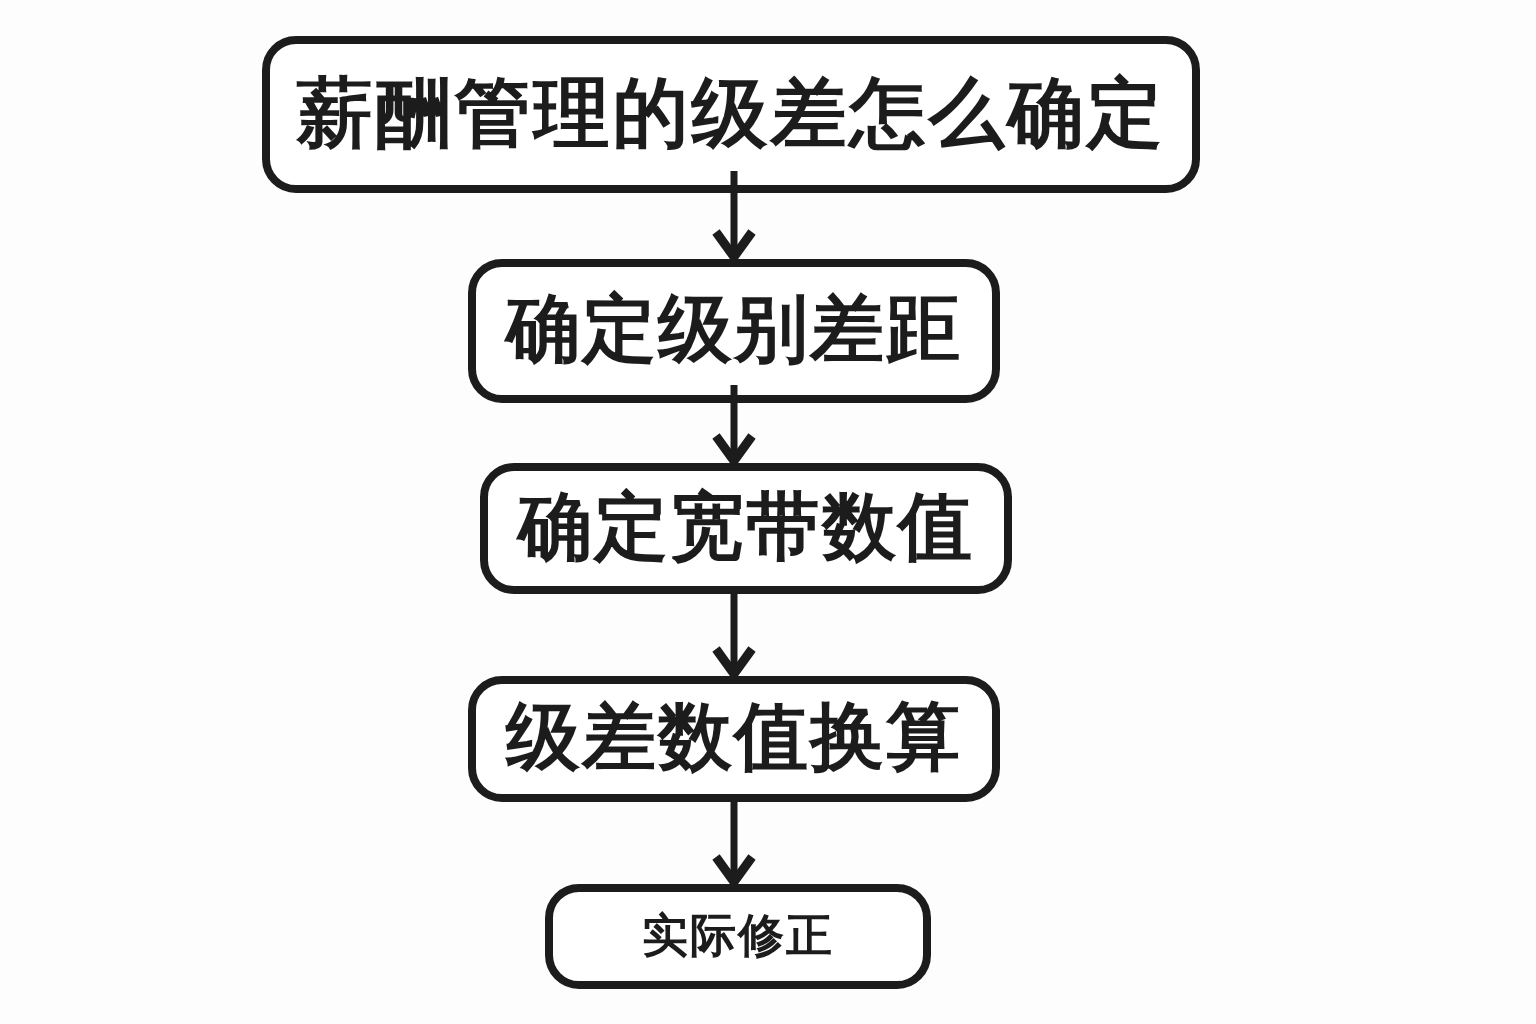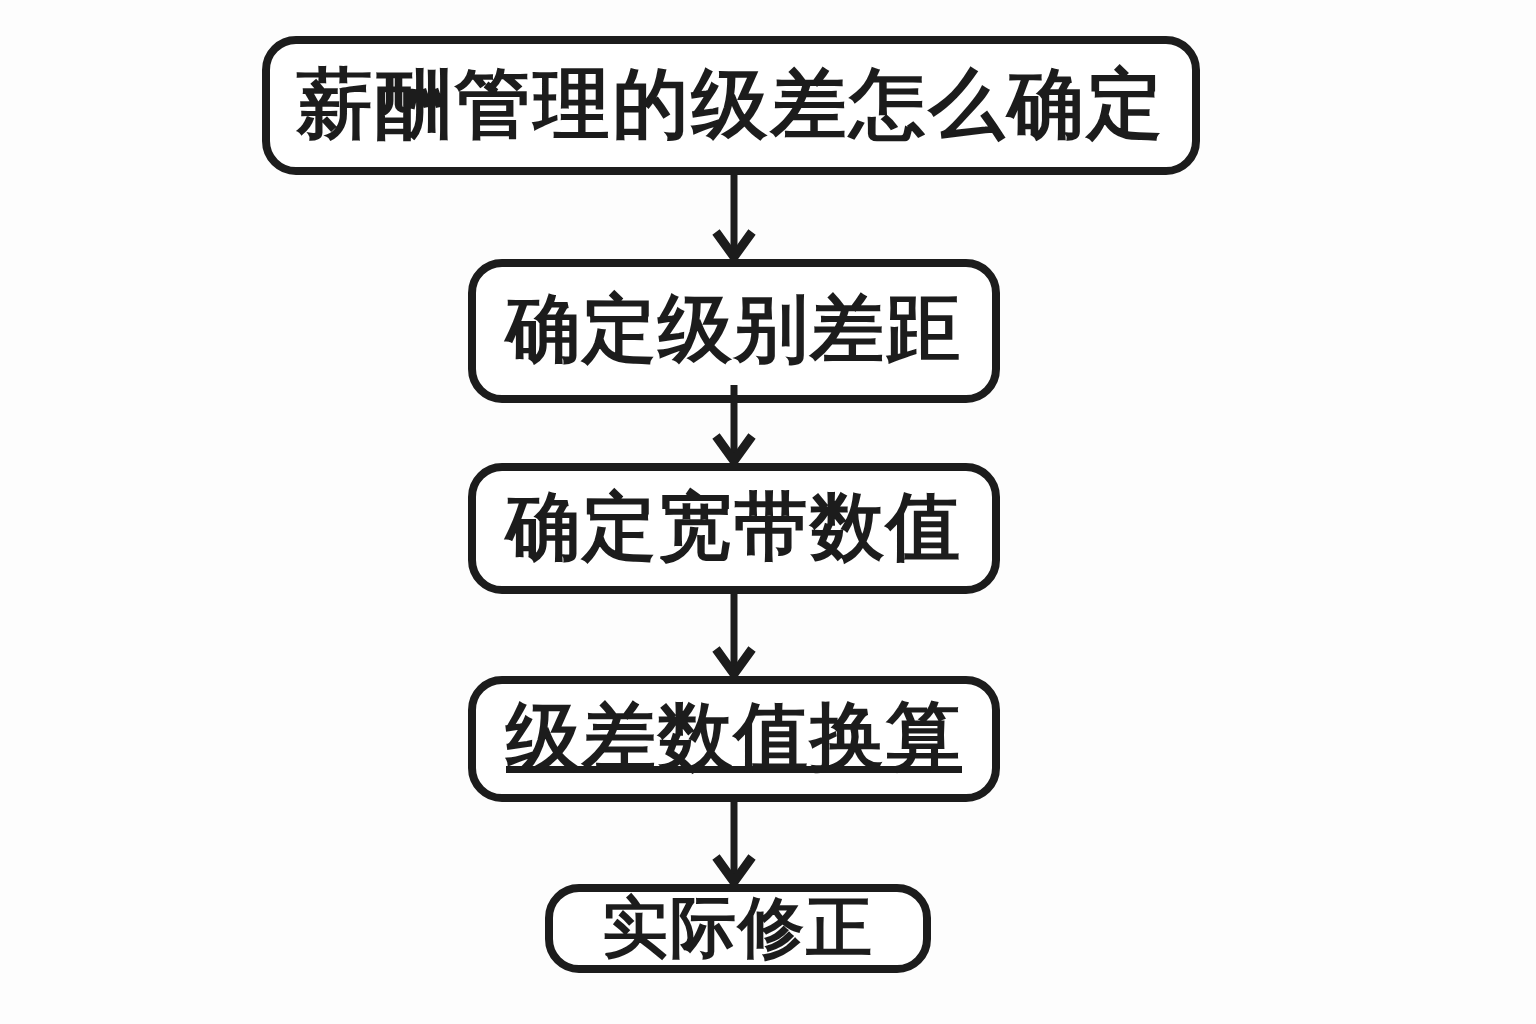--- a/index.html
+++ b/index.html
@@ -28,25 +28,25 @@
     justify-content: center;
     background: var(--box-fill);
     border: 8px solid var(--stroke);
     border-radius: 34px;
     color: var(--text);
     font-weight: 700;
     white-space: nowrap;
     text-align: center;
   }
   .node-label { display: block; line-height: 1; padding-bottom: 4px; }
-  .node-title { left: 262px; top: 36px;  width: 938px; height: 139px; font-size: 76px; letter-spacing: 3px; }
+  .node-title { left: 262px; top: 36px;  width: 938px; height: 157px; font-size: 76px; letter-spacing: 3px; }
   .node-s1    { left: 468px; top: 259px; width: 532px; height: 144px; font-size: 74px; letter-spacing: 2px; }
-  .node-s2    { left: 468px; top: 463px; width: 532px; height: 131px; font-size: 74px; letter-spacing: 2px; text-align: center; }
-  .node-s3    { left: 468px; top: 676px; width: 532px; height: 126px; font-size: 74px; letter-spacing: 2px; text-decoration: underline; }
-  .node-s4    { left: 545px; top: 884px; width: 386px; height: 89px; font-size: 66px; letter-spacing: 2px; align-items: center; }
+  .node-s2    { left: 480px; top: 463px; width: 532px; height: 131px; font-size: 74px; letter-spacing: 2px; text-align: center; }
+  .node-s3    { left: 468px; top: 676px; width: 532px; height: 126px; font-size: 74px; letter-spacing: 2px; }
+  .node-s4    { left: 545px; top: 884px; width: 386px; height: 105px; font-size: 46px; letter-spacing: 2px; align-items: center; }
   .arrow {
     position: absolute;
     left: 702px;
     width: 64px;
     display: block;
   }
   .arrow-1 { top: 171px; height: 90px; }
   .arrow-2 { top: 385px; height: 80px; }
   .arrow-3 { top: 592px; height: 86px; }
   .arrow-4 { top: 801px; height: 85px; }

